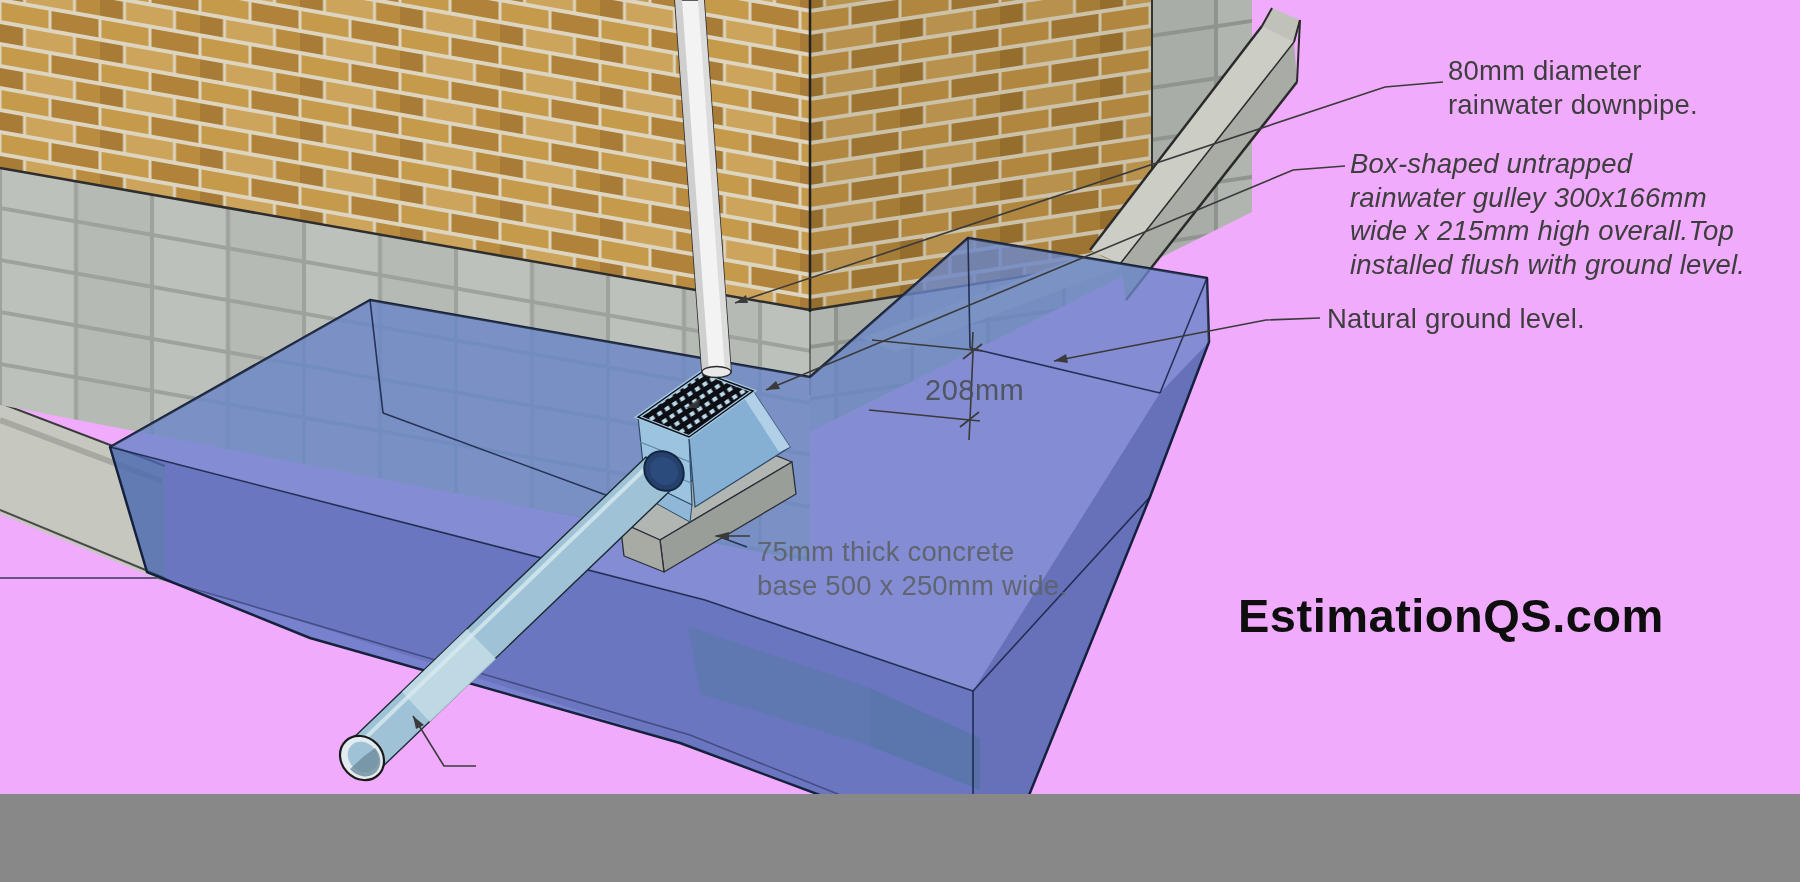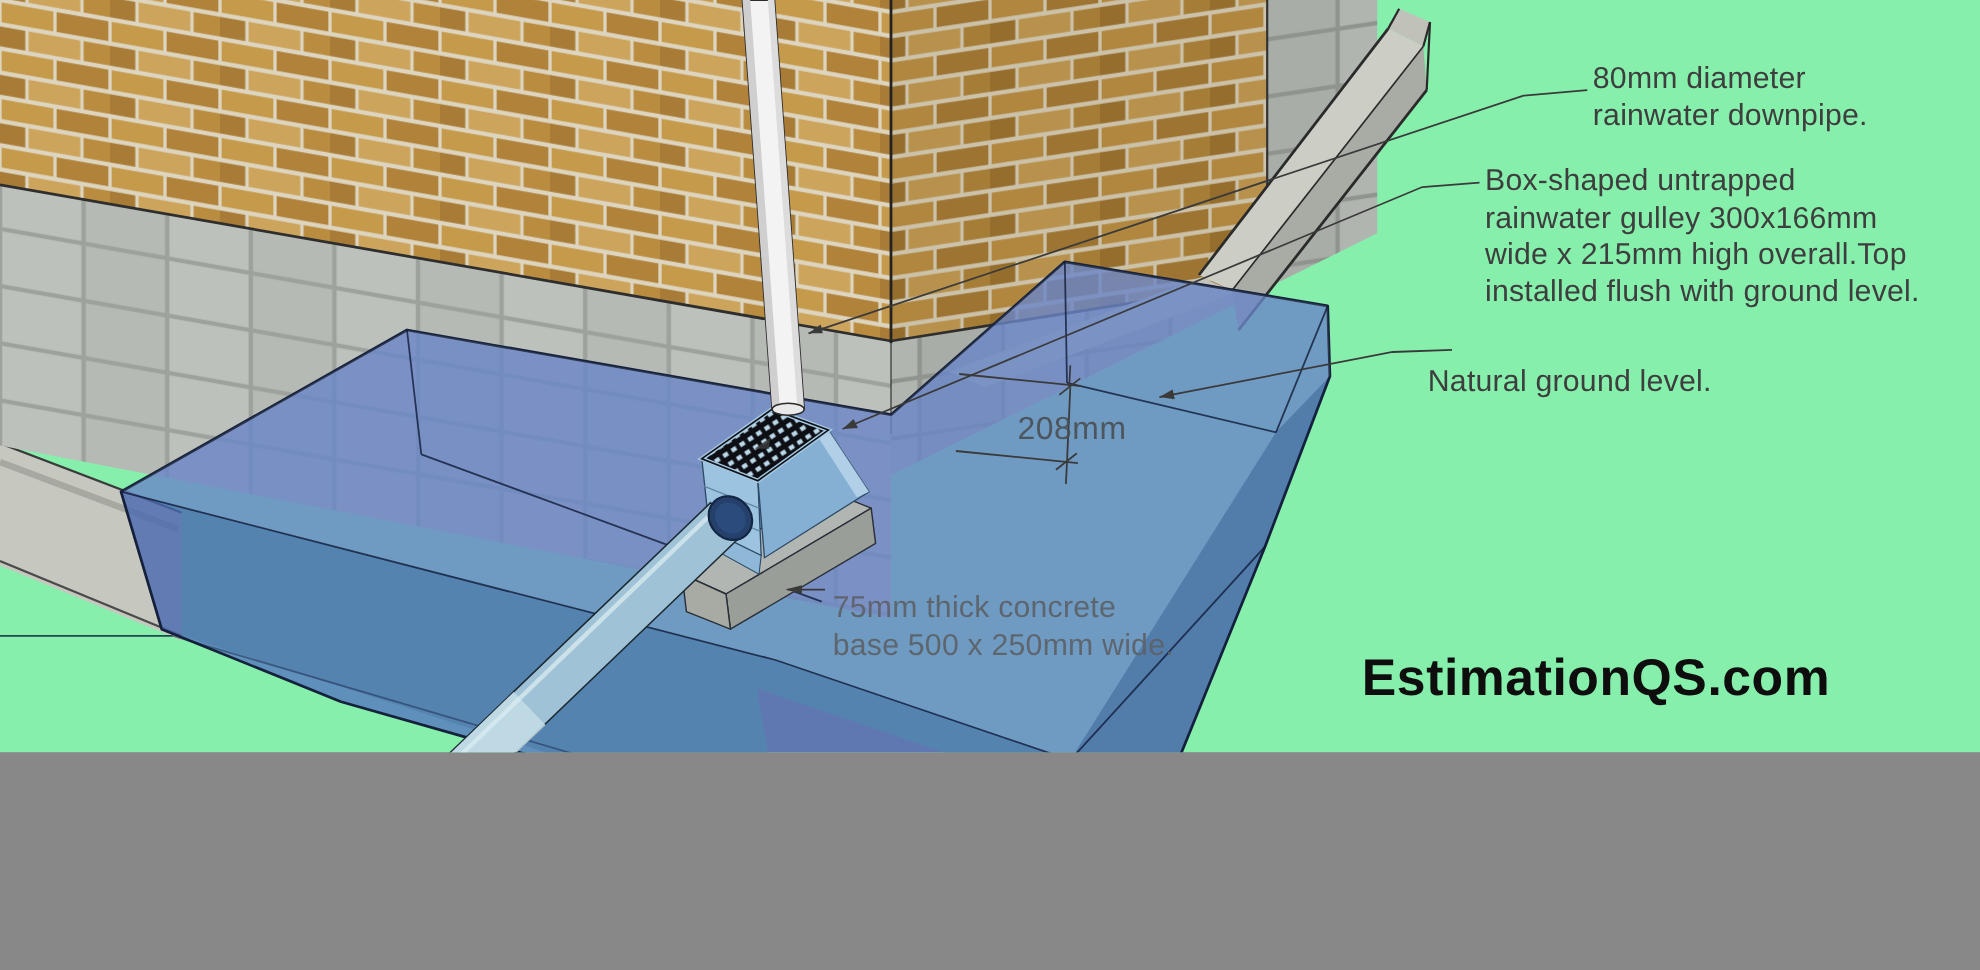--- a/index.html
+++ b/index.html
@@ -1,18 +1,18 @@
 <!DOCTYPE html>
 <html><head>
 <meta charset="utf-8">
 <style>
   html,body{margin:0;padding:0;background:#888;}
   .scene{
-    position:relative;width:1800px;height:684px;overflow:hidden;
-    background:#86efac;
+    position:relative;width:1800px;height:794px;overflow:hidden;
+    background:#f0abfc;
     font-family:"Liberation Sans","DejaVu Sans",sans-serif;
   }
   .scene svg{position:absolute;left:0;top:0;}
   .note{
     position:absolute;
     font-size:27.5px;line-height:33.5px;color:#3e3e3e;
     white-space:pre-line;letter-spacing:0.2px;
   }
   .note.muted{color:#5c6269;opacity:0.92;}
   .dim-label{
@@ -201,26 +201,26 @@
     <polygon points="1054,361 1066,354 1068,363"></polygon>
     <polygon points="714,536 729,532 729,540"></polygon>
     <polygon points="413,716 424,725 416,729"></polygon>
     <polygon points="686,408 700,398 699,408" opacity="0.85"></polygon>
   </g>
 </svg>
 
   <div class="note" style="left:1448px;top:54px;">80mm diameter
 rainwater downpipe.</div>
 
-  <div class="note" style="left:1350px;top:147px;">Box-shaped untrapped
+  <div class="note" style="left:1350px;top:147px;font-style:italic;">Box-shaped untrapped
 rainwater gulley 300x166mm
 wide x 215mm high overall.Top
 installed flush with ground level.</div>
 
-  <div class="note" style="left:1298px;top:302px;margin-top:27px;">Natural ground level.</div>
+  <div class="note" style="left:1327px;top:302px;">Natural ground level.</div>
 
   <div class="dim-label" style="left:925px;top:374px;">208mm</div>
 
   <div class="note muted" style="left:757px;top:520px;margin-top:15px;">75mm thick concrete
 base 500 x 250mm wide.</div>
 
 
   <div class="watermark">EstimationQS.com</div>
 </div>
 

